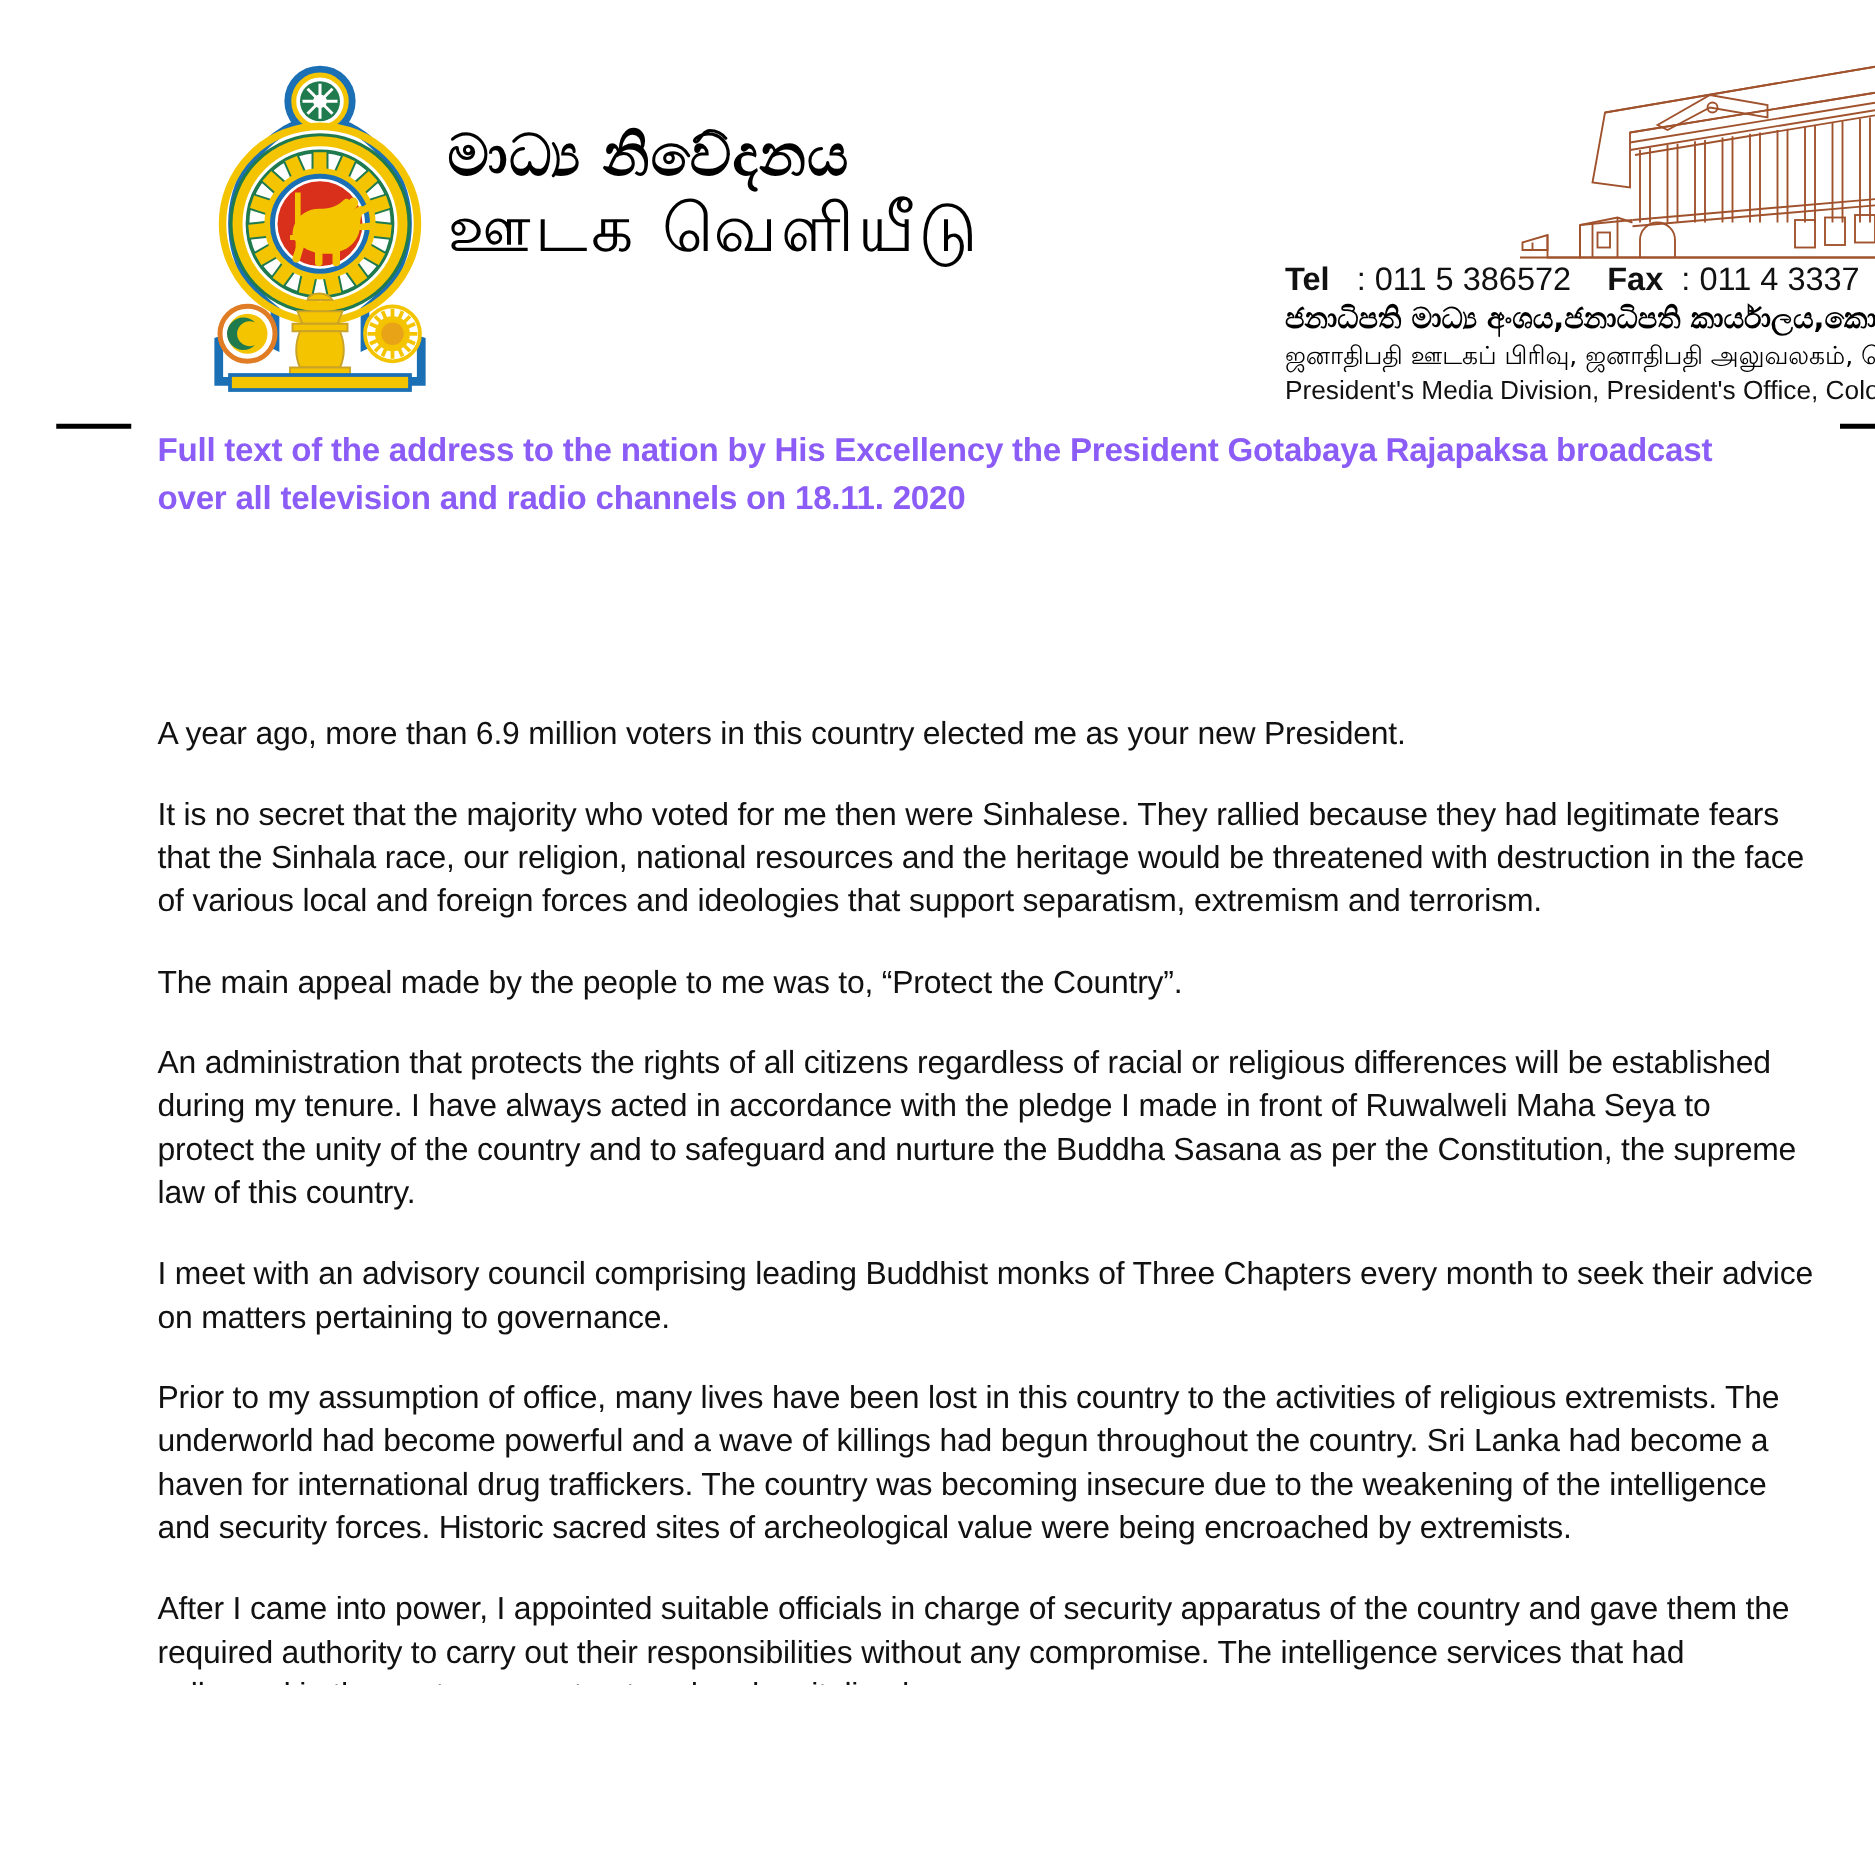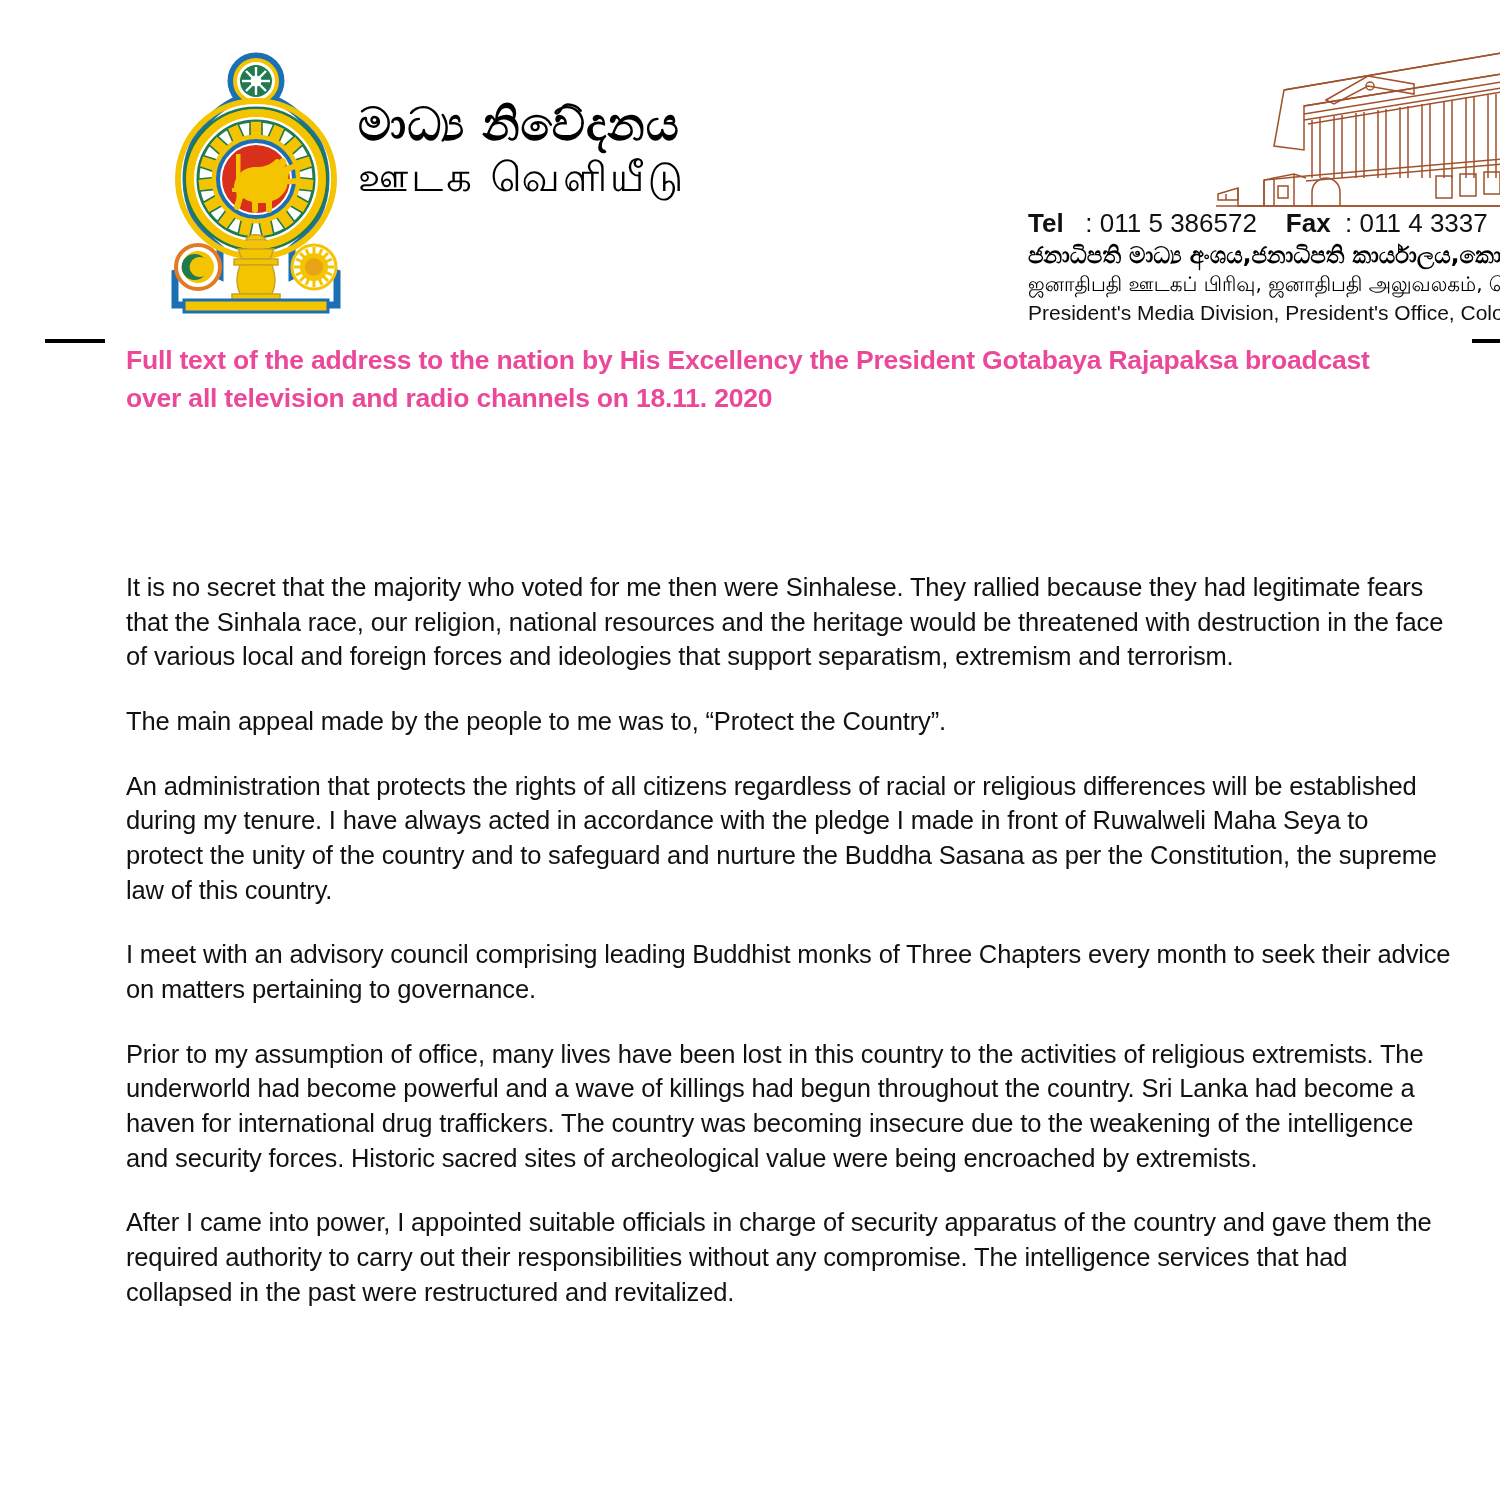--- a/index.html
+++ b/index.html
@@ -46,21 +46,21 @@
     font-family: "DejaVu Sans", sans-serif;
     font-size: 46px;
     font-weight: 700;
     line-height: 1.05;
     color: #000;
     letter-spacing: 1px;
     white-space: nowrap;
   }
   .hdr-tamil {
     font-family: "DejaVu Sans", sans-serif;
-    font-size: 40px;
+    font-size: 53px;
     font-weight: 400;
     line-height: 1.15;
     color: #000;
     margin-top: 6px;
     letter-spacing: 3px;
     white-space: nowrap;
   }
   .hdr-press {
     font-family: "Liberation Serif", serif;
     font-size: 49px;
@@ -146,21 +146,21 @@
   
   .headline {
     position: absolute;
     left: 126px;
     top: 342px;
     width: 1290px;
     font-family: "Liberation Sans", sans-serif;
     font-size: 26.5px;
     font-weight: 700;
     line-height: 1.42;
-    color: #ec4899;
+    color: #8b5cf6;
     letter-spacing: -0.2px;
   }
 
   
   .body-col {
     position: absolute;
     left: 126px;
     top: 486px;
     width: 1325px;
     font-family: "Liberation Sans", sans-serif;
@@ -381,20 +381,21 @@
 
     <div class="rule-left"></div>
     <div class="rule-right"></div>
   </div>
 
   <div class="headline">Full text of the address to the nation by His Excellency the President Gotabaya Rajapaksa broadcast over all television and radio channels  on 18.11. 2020</div>
 
   <div class="body-col">
     <div class="gap-after-salutation"></div>
     <div id="paragraph-host">
+        <p class="para">A year ago, more than 6.9 million voters in this country elected me as your new President.</p>
         <p class="para">It is no secret that the majority who voted for me then were Sinhalese. They rallied because they had legitimate fears that the Sinhala race, our religion, national resources and the heritage would be threatened with destruction in the face of various local and foreign forces and ideologies that support separatism, extremism and terrorism.</p>
         <p class="para">The main appeal made by the people to me was to, “Protect the Country”.</p>
         <p class="para">An administration that protects the rights of all citizens regardless of racial or religious differences will be established during my tenure. I have always acted in accordance with the pledge I made in front of Ruwalweli Maha Seya to protect the unity of the country and to safeguard and nurture the Buddha Sasana as per the Constitution, the supreme law of this country.</p>
         <p class="para">I meet with an advisory council comprising leading Buddhist monks of Three Chapters every month to seek their advice on matters pertaining to governance.</p>
         <p class="para">Prior to my assumption of office, many lives have been lost in this country to the activities of religious extremists. The underworld had become powerful and a wave of killings had begun throughout the country. Sri Lanka had become a haven for international drug traffickers. The country was becoming insecure due to the weakening of the intelligence and security forces. Historic sacred sites of archeological value were being encroached by extremists.</p>
         <p class="para">After I came into power, I appointed suitable officials in charge of security apparatus of the country and gave them the required authority to carry out their responsibilities without any compromise. The intelligence services that had collapsed in the past were restructured and revitalized.</p>
       </div>
   </div>
 
 </div>

